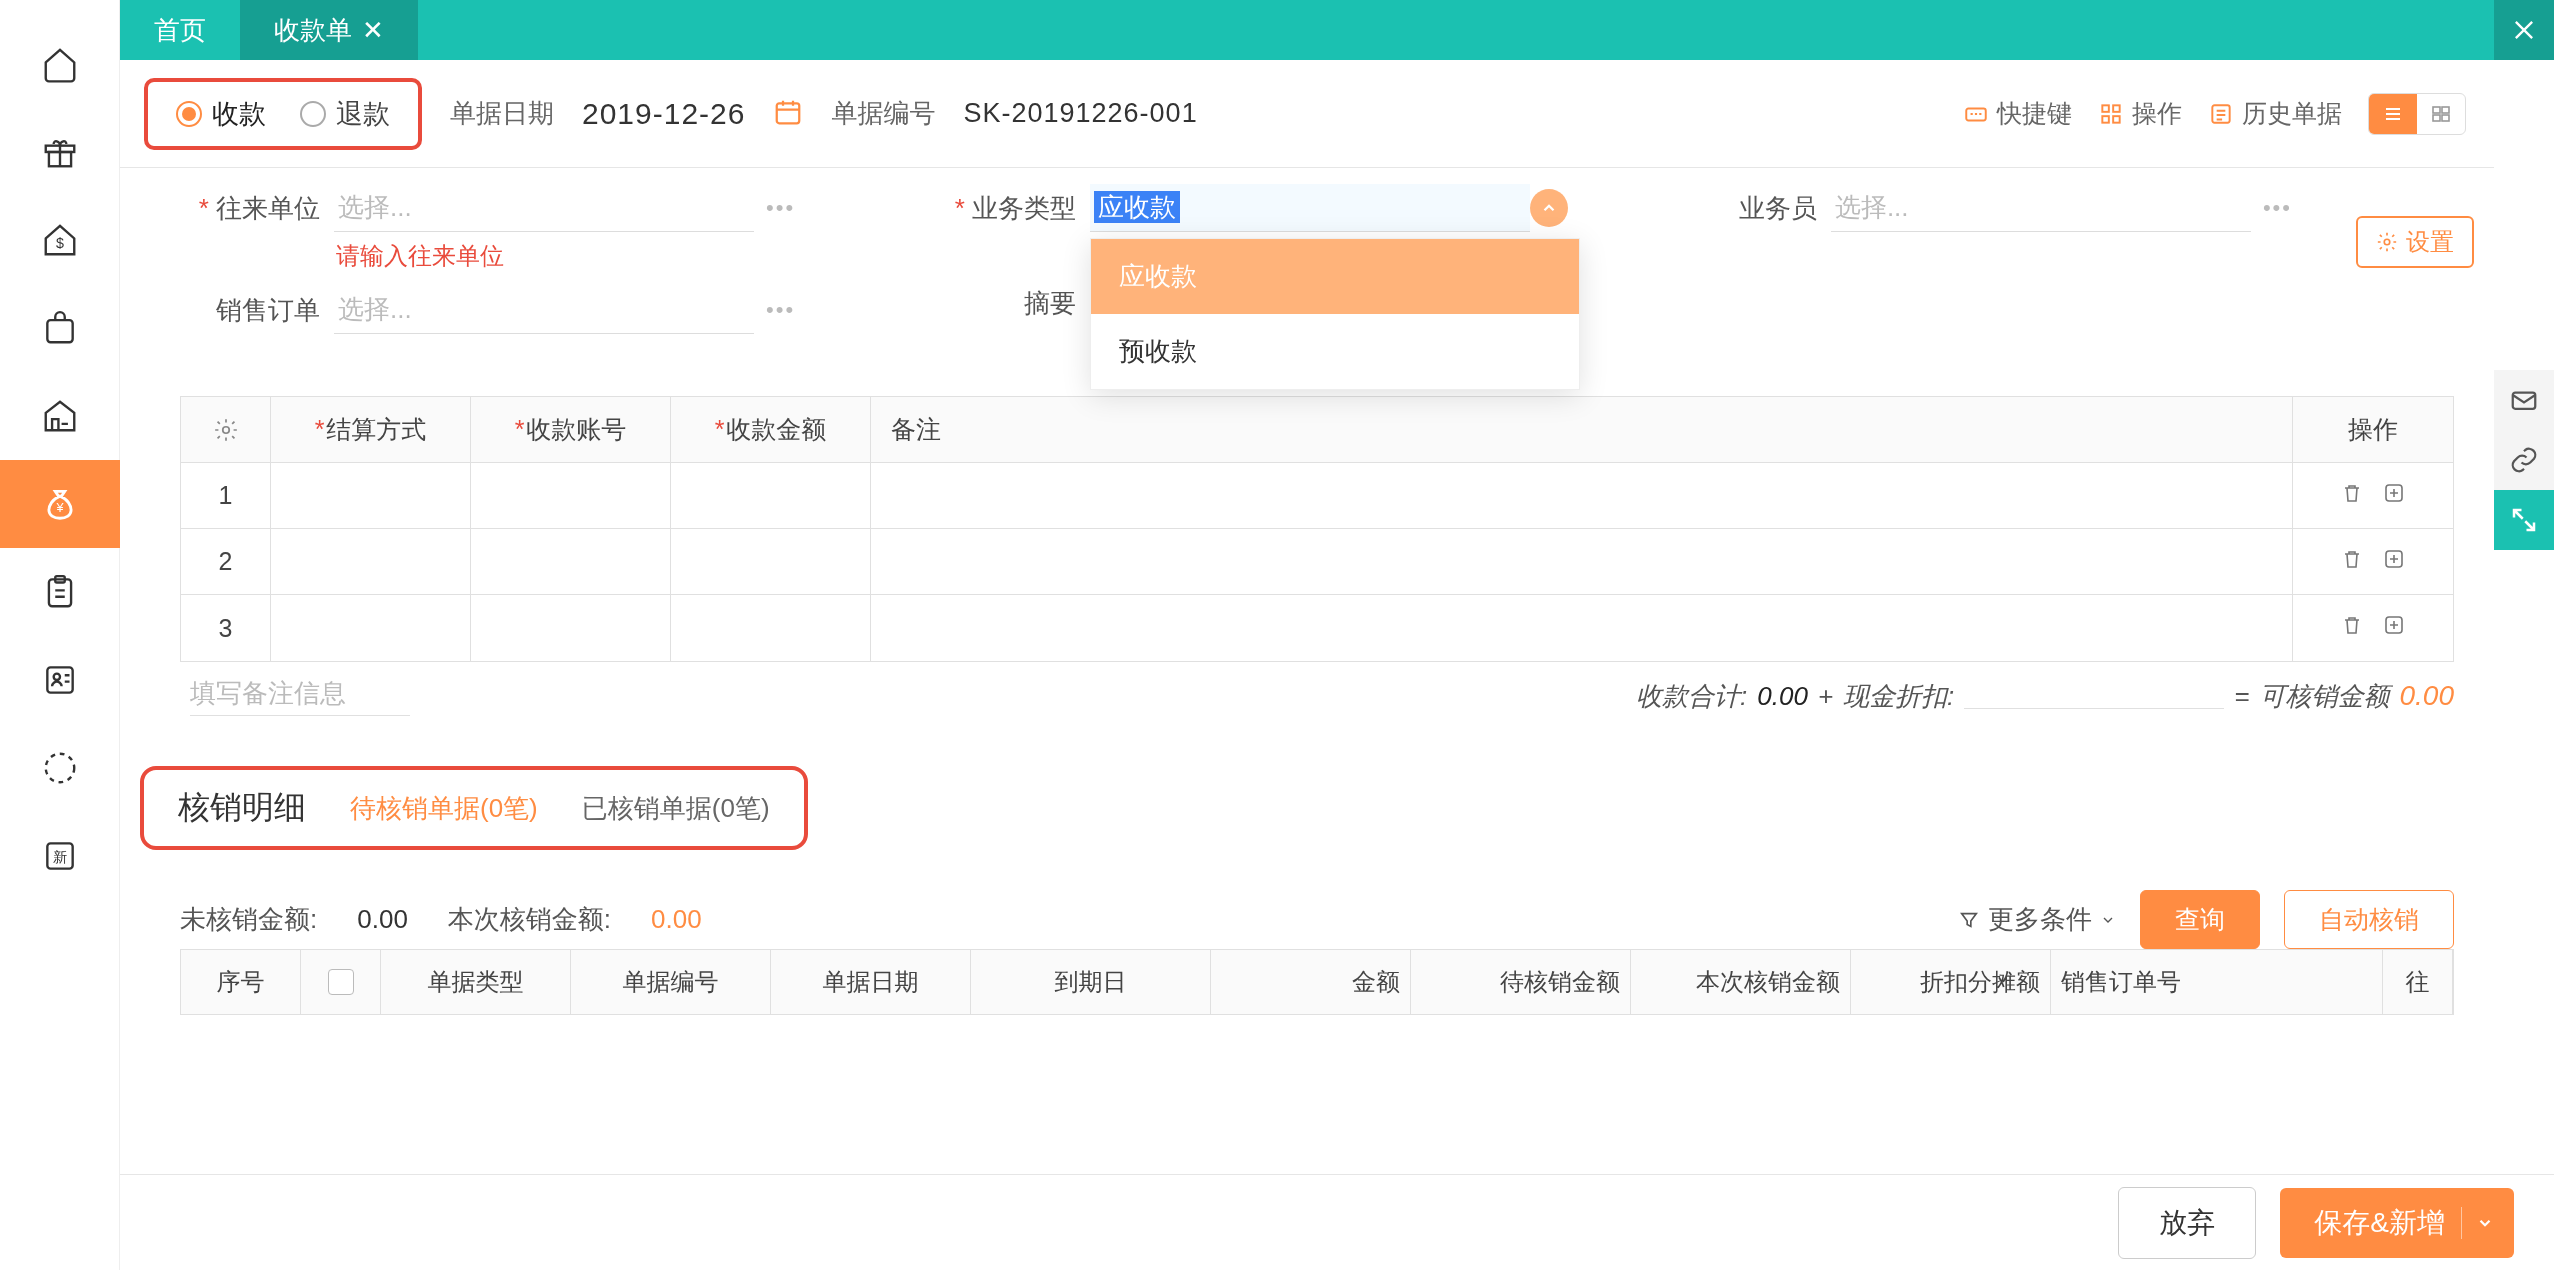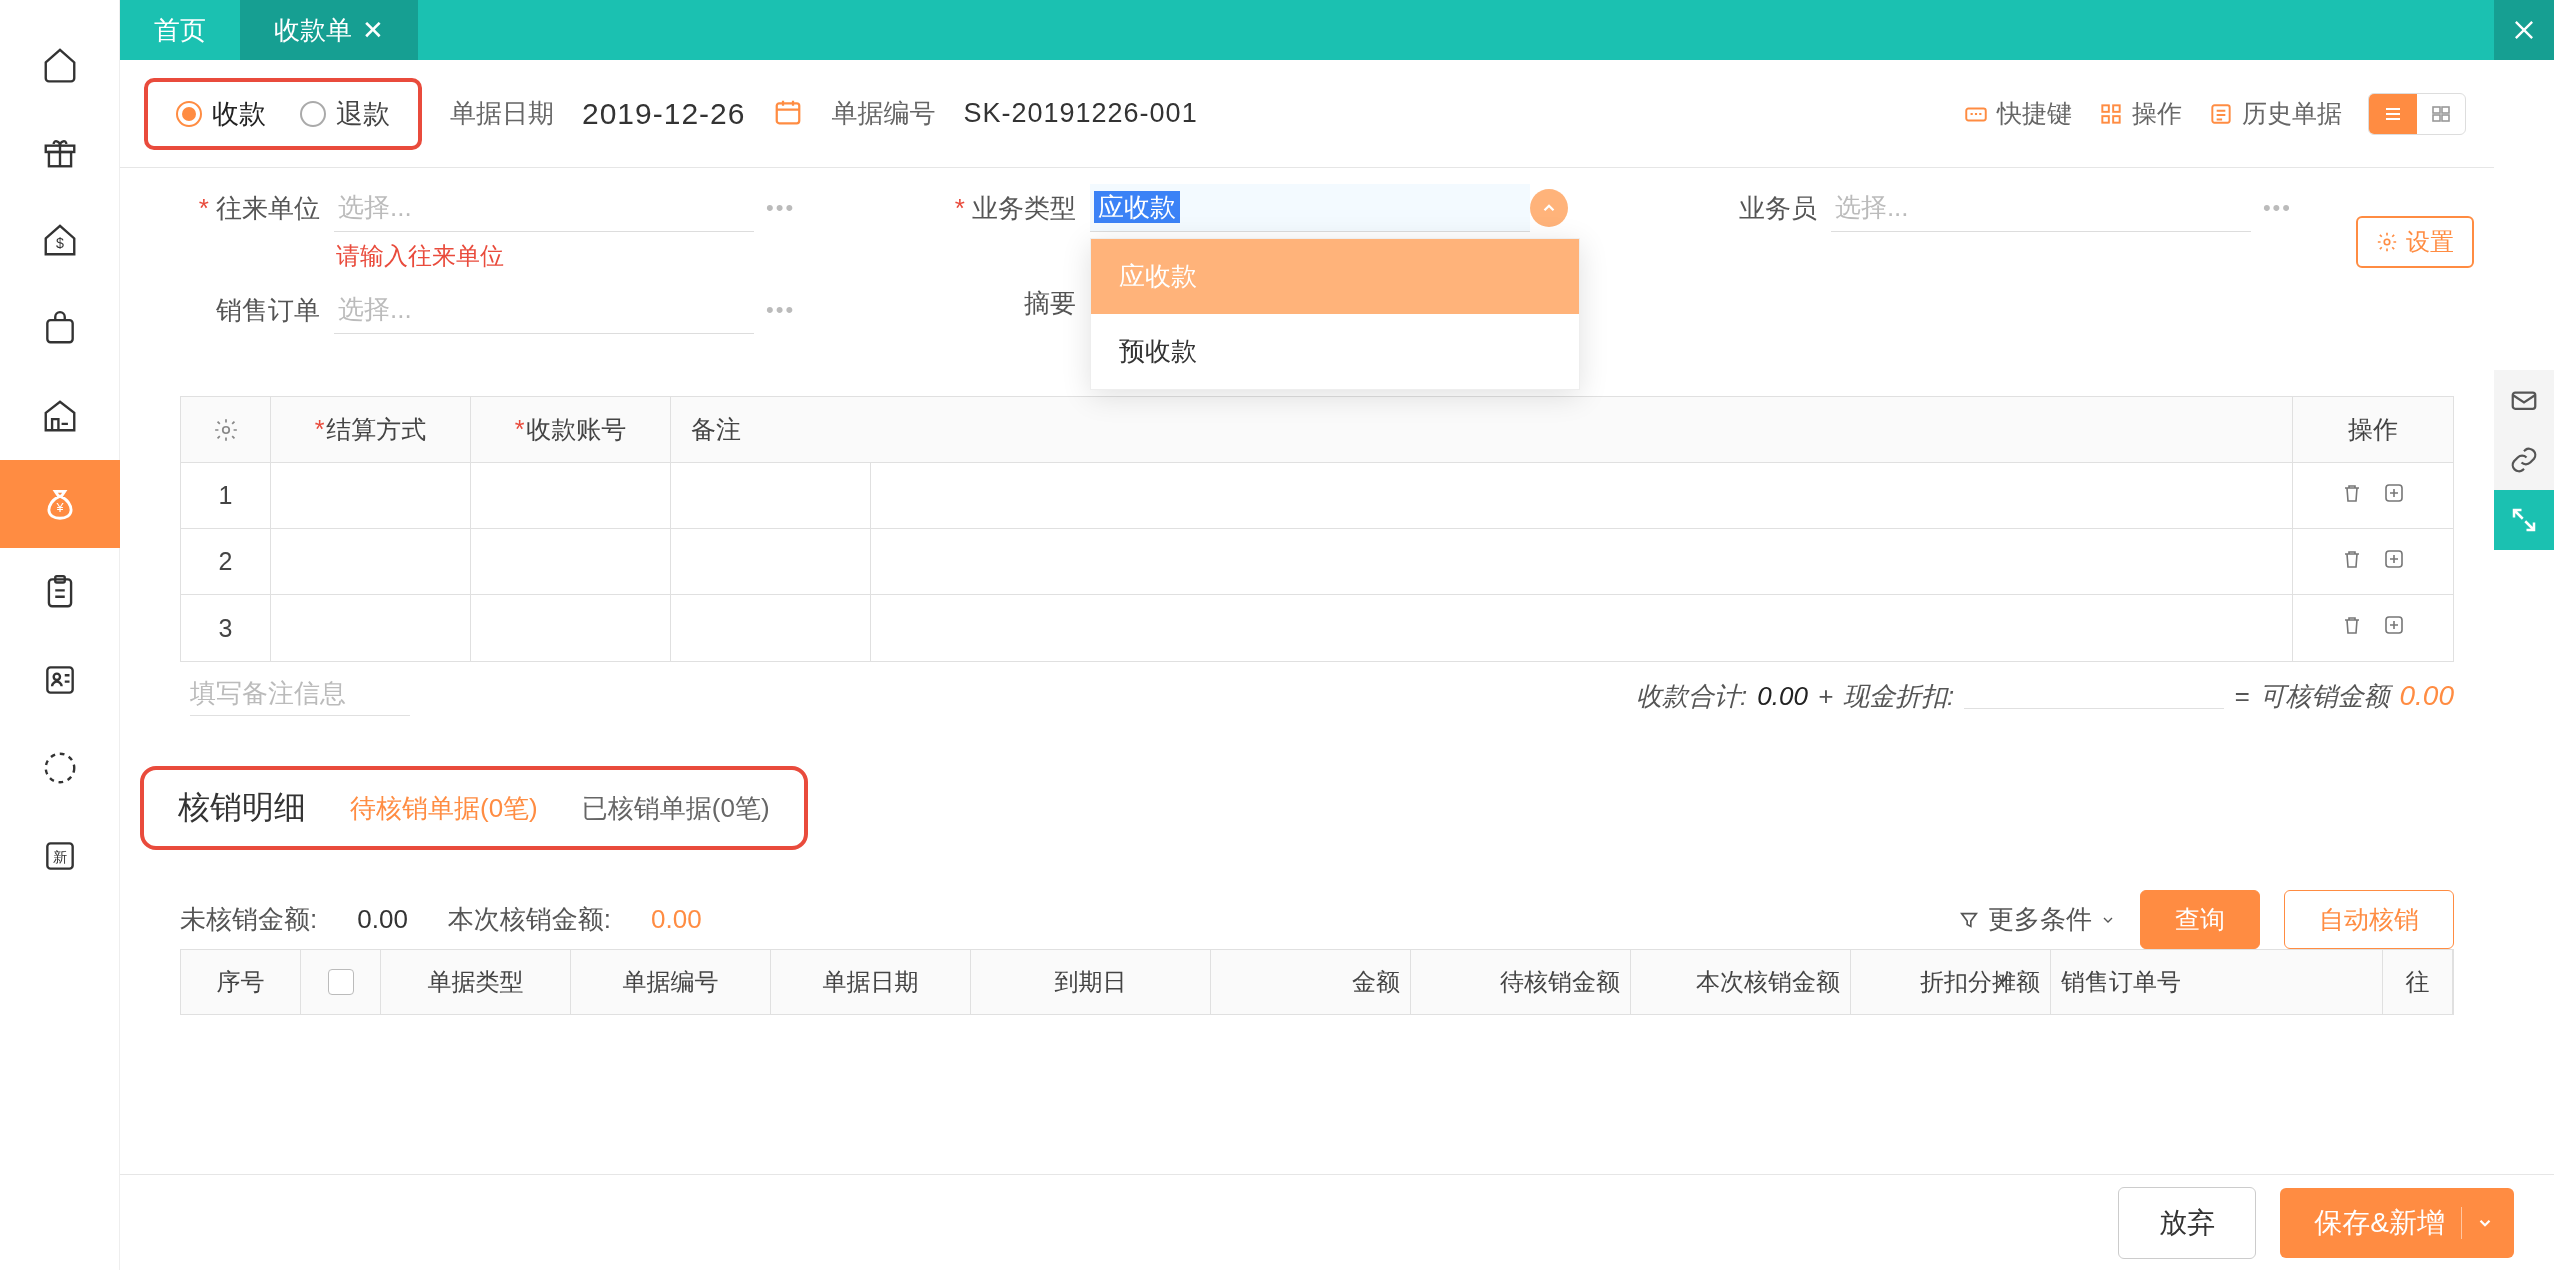--- a/index.html
+++ b/index.html
@@ -342,20 +342,23 @@
           <circle cx="12" cy="12" r="3"></circle>
           <path d="M12 2v3M12 19v3M4.2 4.2l2.1 2.1M17.7 17.7l2.1 2.1M2 12h3M19 12h3M4.2 19.8l2.1-2.1M17.7 6.3l2.1-2.1"></path>
         </svg>
       </div>
     <div class="dt-cell c-fs">
         <span class="req-h">结算方式</span>
       </div>
     <div class="dt-cell c-acc">
         <span class="req-h">收款账号</span>
       </div>
+    <div class="dt-cell c-amt">
+        <span class="req-h">收款金额</span>
+      </div>
     <div class="dt-cell c-note">备注</div>
     <div class="dt-cell c-ops">操作</div>
   </div>
   <div class="dt-row">
     <div class="dt-cell c-idx">1</div>
     <div class="dt-cell c-fs"></div>
       <div class="dt-cell c-acc"></div>
       <div class="dt-cell c-amt"></div>
       <div class="dt-cell c-note"></div>
     <div class="dt-cell c-ops">

